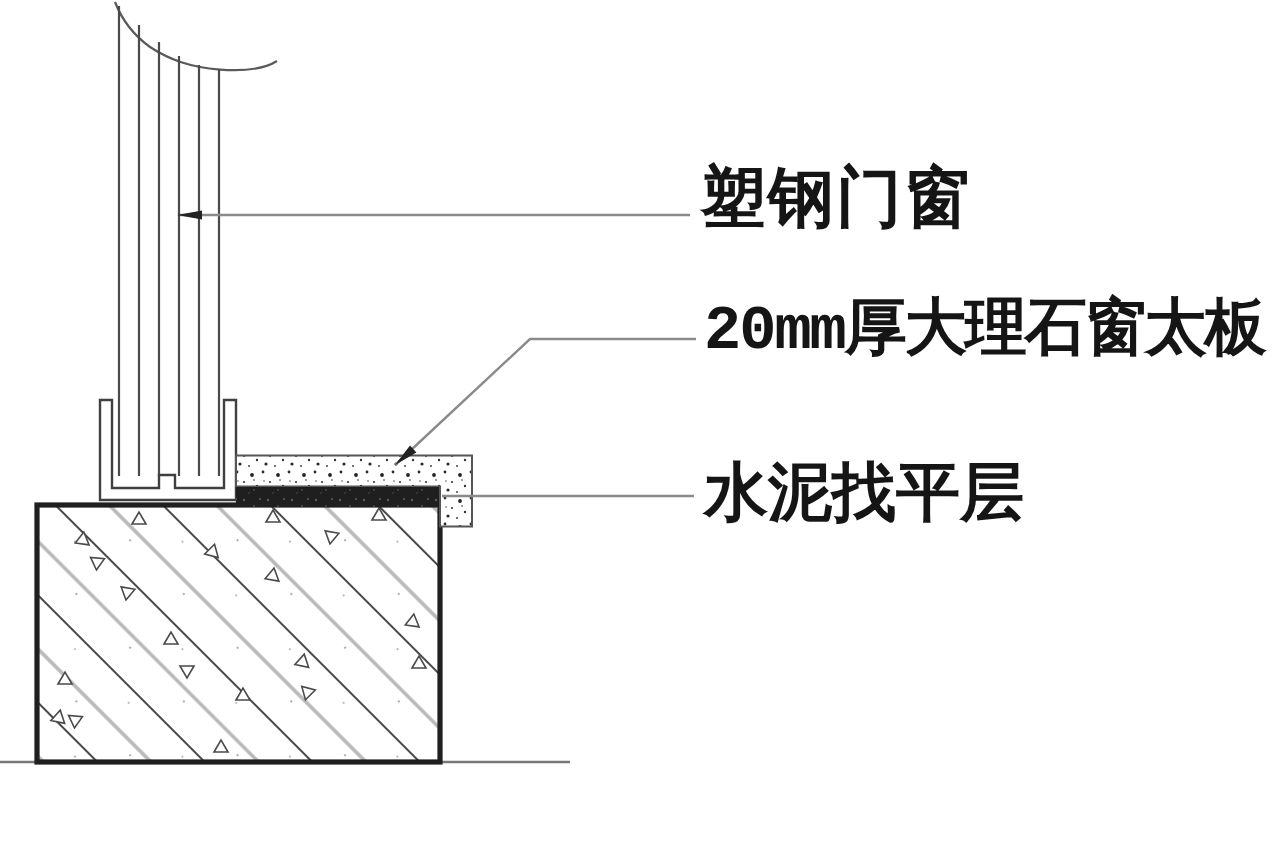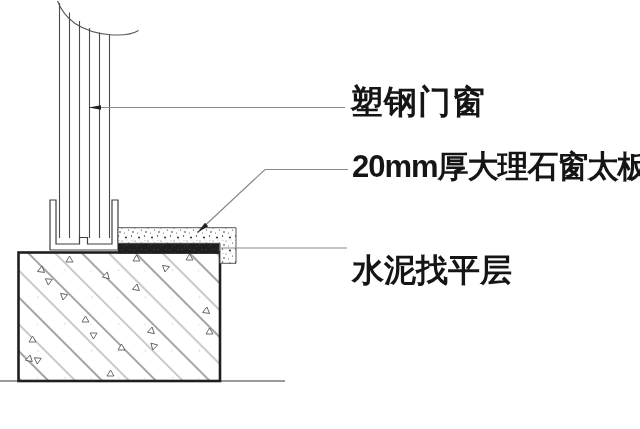--- a/index.html
+++ b/index.html
@@ -1,33 +1,33 @@
 <!DOCTYPE html>
 <html><head>
 <meta charset="utf-8">
 <style>
   html,body{margin:0;padding:0;background:#ffffff;}
   .canvas{
     position:relative;
     width:640px;height:429px;
     background:#ffffff;
     overflow:hidden;
-    font-family:Liberation Sans, sans-serif;
+    font-family:Liberation Mono, monospace;
   }
   .drawing{position:absolute;left:0;top:0;}
   .anno{
     position:absolute;
     font-weight:bold;
     color:#151515;
     line-height:1;
     white-space:nowrap;
   }
   .anno-window{left:350px;top:85px;font-size:33px;letter-spacing:1px;}
   .anno-marble{left:352px;top:151px;font-size:31px;letter-spacing:-1px;}
-  .anno-cement{left:352px;top:233px;font-size:32px;letter-spacing:0px;margin-top:21px;}
+  .anno-cement{left:352px;top:233px;font-size:32px;letter-spacing:0px;}
 </style>
 </head>
 <body>
 
 <div class="canvas">
 
   <svg class="drawing" width="640" height="429" viewBox="0 0 640 429">
     <defs>
 
       <pattern id="hatch" width="38" height="38" patternUnits="userSpaceOnUse" patternTransform="rotate(45)">

